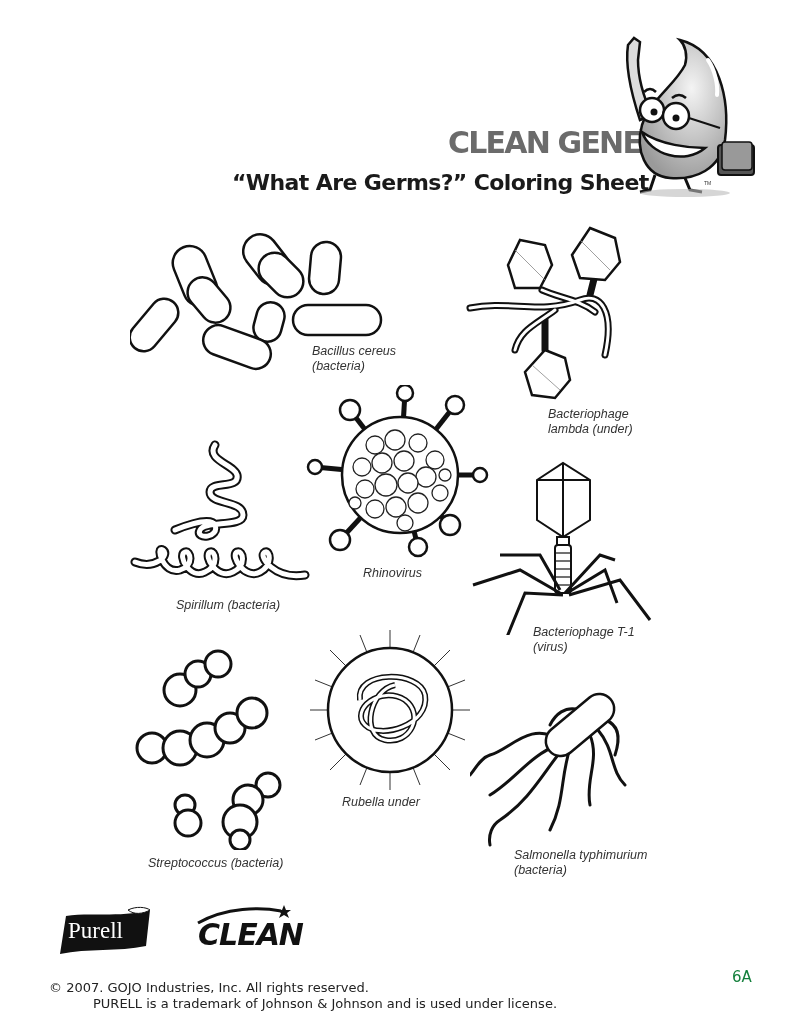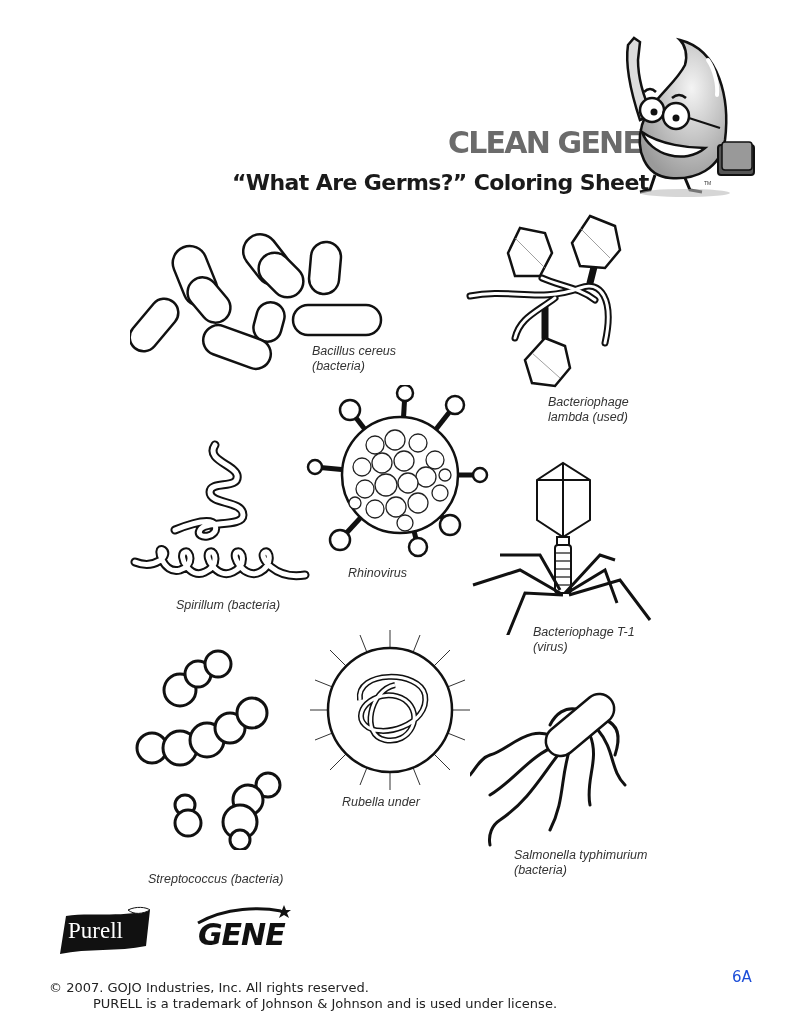--- a/index.html
+++ b/index.html
@@ -9,21 +9,21 @@
   .brand { left: 448px; top: 125px; font-size: 30px; font-weight: bold; color: #6b6b6b;
            letter-spacing: -1.8px; font-family: "DejaVu Sans", sans-serif; }
   .brand sup { font-size: 8px; letter-spacing: 0; vertical-align: top; position: relative; top: 4px; }
   .title { left: 220px; top: 170px; font-size: 22px; font-weight: bold; color: #1a1a1a;
            font-family: "DejaVu Sans", sans-serif; letter-spacing: -0.6px; margin-left: 12px; }
   .mascot { left: 600px; top: 30px; width: 180px; height: 170px; }
   .label { font-style: italic; font-size: 12.5px; color: #333; line-height: 15px;
            font-family: "Liberation Sans", sans-serif; }
   .illus { }
   .footer-text { font-size: 13px; color: #222; font-family: "DejaVu Sans", sans-serif; }
-  .pagenum { left: 732px; top: 968px; font-size: 15px; color: #1d4ed8; font-family: "DejaVu Sans", sans-serif; }
+  .pagenum { left: 732px; top: 968px; font-size: 15px; color: #15803d; font-family: "DejaVu Sans", sans-serif; }
   .logo { }
 </style>
 </head>
 <body>
 
 <div class="abs brand"><span>CLEAN GENE</span><sup>TM</sup></div>
 <div class="abs title">“What Are Germs?” Coloring Sheet</div>
 
 <svg class="abs mascot" viewBox="0 0 180 170">
   <defs>
@@ -68,21 +68,21 @@
       <rect x="180" y="22" width="30" height="52" rx="15" transform="rotate(5 195 48)"></rect>
       <rect x="10" y="75" width="28" height="60" rx="14" transform="rotate(40 24 105)"></rect>
       <rect x="125" y="82" width="28" height="40" rx="14" transform="rotate(15 139 102)"></rect>
       <rect x="163" y="85" width="88" height="30" rx="15"></rect>
       <rect x="72" y="112" width="70" height="30" rx="15" transform="rotate(20 107 127)"></rect>
     </g>
   </svg>
   <div class="abs label" style="left:155px;top:124px;margin-left:27px;">Bacillus cereus (bacteria)</div>
 </div>
 
-<div class="abs illus" style="left:460px;top:208px;width:200px;height:220px;">
+<div class="abs illus" style="left:460px;top:220px;width:200px;height:220px;">
   <svg width="200" height="200" viewBox="0 0 200 200">
     <g fill="none" stroke="#111" stroke-width="7" stroke-linecap="round">
       <path d="M10 88 C50 80 80 95 120 80 C140 72 155 90 145 135"></path>
       <path d="M55 130 C60 110 75 105 95 90"></path>
       <path d="M82 70 C100 78 120 80 135 92"></path>
       <path d="M135 55 L130 75"></path>
       <path d="M85 100 L85 130"></path>
     </g>
     <g fill="none" stroke="#fff" stroke-width="3" stroke-linecap="round">
       <path d="M10 88 C50 80 80 95 120 80 C140 72 155 90 145 135"></path>
@@ -95,21 +95,21 @@
       <polygon points="85,130 105,138 110,160 95,178 72,175 65,152"></polygon>
     </g>
     <g stroke="#888" stroke-width="0.8">
       <line x1="55" y1="30" x2="85" y2="60"></line>
         <line x1="120" y1="20" x2="150" y2="50"></line>
         <line x1="72" y1="145" x2="100" y2="170"></line>
     </g>
   </svg>
   <div class="abs label" style="left:88px;top:187px;">
     <div>Bacteriophage</div>
-    <div>lambda (used)</div>
+    <div>lambda (under)</div>
   </div>
 </div>
 
 <div class="abs illus" style="left:300px;top:385px;width:200px;height:200px;">
   <svg width="200" height="180" viewBox="0 0 200 180">
     <g stroke="#111" stroke-width="5">
       <line x1="100" y1="90" x2="105" y2="8"></line>
       <line x1="100" y1="90" x2="155" y2="20"></line>
       <line x1="100" y1="90" x2="180" y2="90"></line>
       <line x1="100" y1="90" x2="150" y2="140"></line>
@@ -143,21 +143,21 @@
       <circle cx="105" cy="8" r="8"></circle>
         <circle cx="155" cy="20" r="9"></circle>
         <circle cx="180" cy="90" r="7"></circle>
       <circle cx="150" cy="140" r="10"></circle>
         <circle cx="118" cy="162" r="9"></circle>
         <circle cx="40" cy="155" r="10"></circle>
       <circle cx="15" cy="82" r="7"></circle>
         <circle cx="50" cy="25" r="10"></circle>
     </g>
   </svg>
-  <div class="abs label" style="left:48px;top:181px;">Rhinovirus</div>
+  <div class="abs label" style="left:63px;top:181px;">Rhinovirus</div>
 </div>
 
 <div class="abs illus" style="left:125px;top:430px;width:190px;height:190px;">
   <svg width="190" height="170" viewBox="0 0 190 170">
     <g fill="none" stroke="#111" stroke-width="9" stroke-linecap="round">
       <path d="M90 15 C80 30 110 35 112 45 C115 60 85 50 85 62 C85 75 118 70 118 85 C118 98 80 90 75 100 C70 110 95 108 90 95 C85 85 50 100 50 100"></path>
       <path d="M10 132 C30 140 45 125 38 120 C30 115 38 145 55 140 C70 135 65 120 60 122 C52 125 65 150 80 142 C95 135 90 120 85 122 C78 126 92 150 108 142 C122 135 118 120 112 122 C105 126 120 150 135 142 C148 135 145 120 140 122 C132 126 150 150 180 145"></path>
     </g>
     <g fill="none" stroke="#fff" stroke-width="5" stroke-linecap="round">
       <path d="M90 15 C80 30 110 35 112 45 C115 60 85 50 85 62 C85 75 118 70 118 85 C118 98 80 90 75 100 C70 110 95 108 90 95 C85 85 50 100 50 100"></path>
@@ -210,21 +210,21 @@
         <circle cx="100" cy="88" r="15"></circle>
         <circle cx="122" cy="73" r="15"></circle>
       <circle cx="55" cy="165" r="10"></circle>
         <circle cx="58" cy="183" r="13"></circle>
       <circle cx="138" cy="145" r="12"></circle>
         <circle cx="118" cy="160" r="15"></circle>
         <circle cx="110" cy="182" r="17"></circle>
         <circle cx="110" cy="200" r="10"></circle>
     </g>
   </svg>
-  <div class="abs label" style="left:18px;top:232px;">Streptococcus (bacteria)</div>
+  <div class="abs label" style="left:18px;top:216px;">Streptococcus (bacteria)</div>
 </div>
 
 <div class="abs illus" style="left:300px;top:630px;width:180px;height:190px;">
   <svg width="180" height="170" viewBox="0 0 180 170">
     <g stroke="#333" stroke-width="1">
       <line x1="90" y1="0" x2="90" y2="160"></line>
         <line x1="10" y1="80" x2="170" y2="80"></line>
       <line x1="30" y1="20" x2="150" y2="140"></line>
         <line x1="150" y1="20" x2="30" y2="140"></line>
       <line x1="60" y1="5" x2="120" y2="155"></line>
@@ -268,18 +268,18 @@
     <path d="M8 12 C30 8 60 14 92 6 L88 42 C60 48 30 44 2 50 Z" fill="#111"></path>
     <path d="M70 6 C78 2 88 3 92 6 C85 10 76 11 70 6 Z" fill="#fff" stroke="#111"></path>
   </svg>
   <div class="abs" style="left:10px;top:14px;font-family:'Liberation Serif',serif;font-size:23px;color:#fff;">Purell</div>
 </div>
 <div class="abs logo" style="left:196px;top:905px;width:100px;height:50px;">
   <svg width="100" height="20" viewBox="0 0 100 20">
     <path d="M2 18 C30 2 65 2 85 6" stroke="#111" stroke-width="3" fill="none"></path>
     <polygon points="88,0 90,5 95,5 91,8 93,13 88,10 83,13 85,8 81,5 86,5" fill="#111"></polygon>
   </svg>
-  <div class="abs" style="left:2px;top:12px;font-family:'DejaVu Sans',sans-serif;font-weight:bold;font-style:italic;font-size:30px;color:#111;letter-spacing:-1px;">GENE</div>
+  <div class="abs" style="left:2px;top:12px;font-family:'DejaVu Sans',sans-serif;font-weight:bold;font-style:italic;font-size:30px;color:#111;letter-spacing:-1px;">CLEAN</div>
 </div>
 
 <div class="abs footer-text" style="left:49px;top:980px;">© 2007. GOJO Industries, Inc. All rights reserved.</div>
 <div class="abs footer-text" style="left:49px;top:996px;padding-left:44px;">PURELL is a trademark of Johnson &amp; Johnson and is used under license.</div>
 <div class="abs pagenum">6A</div>
 
 </body></html>

